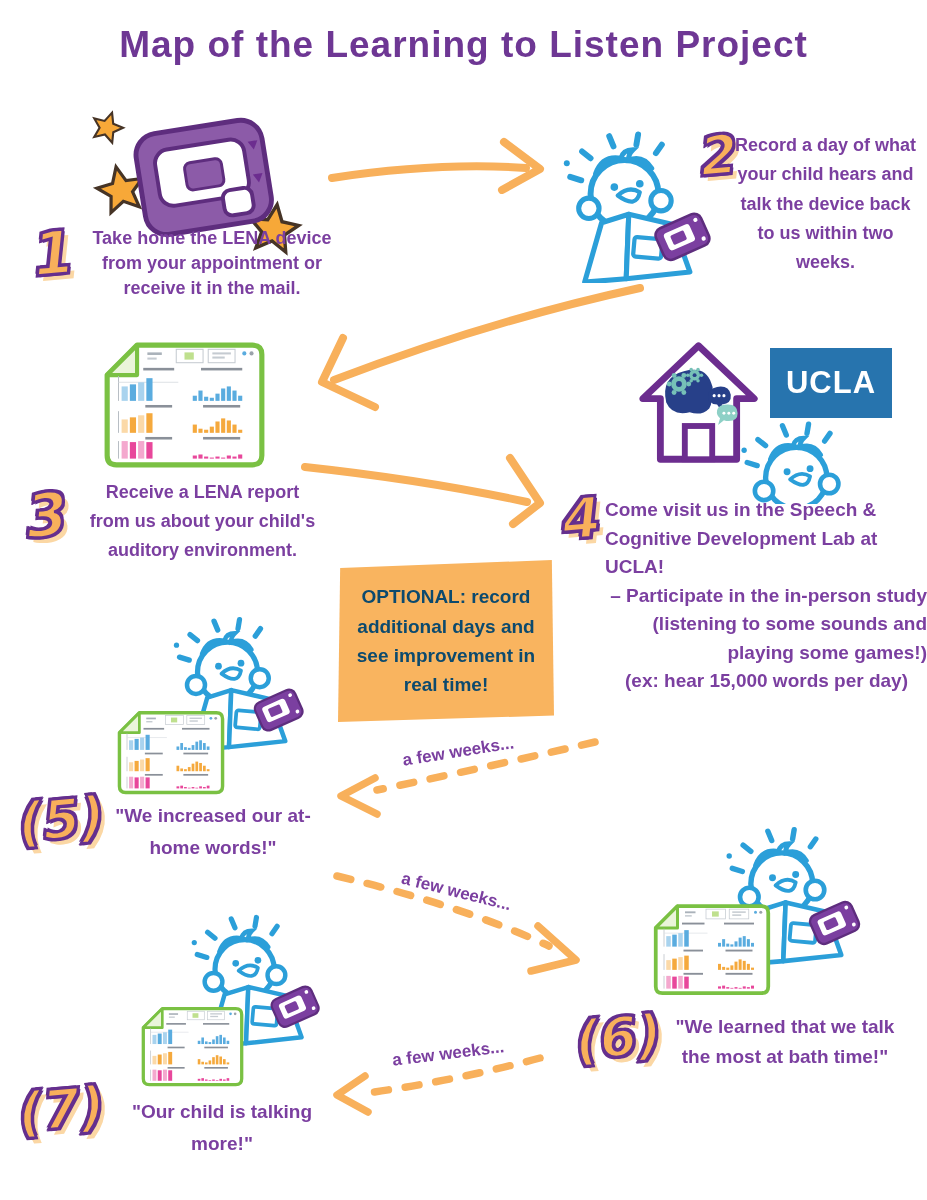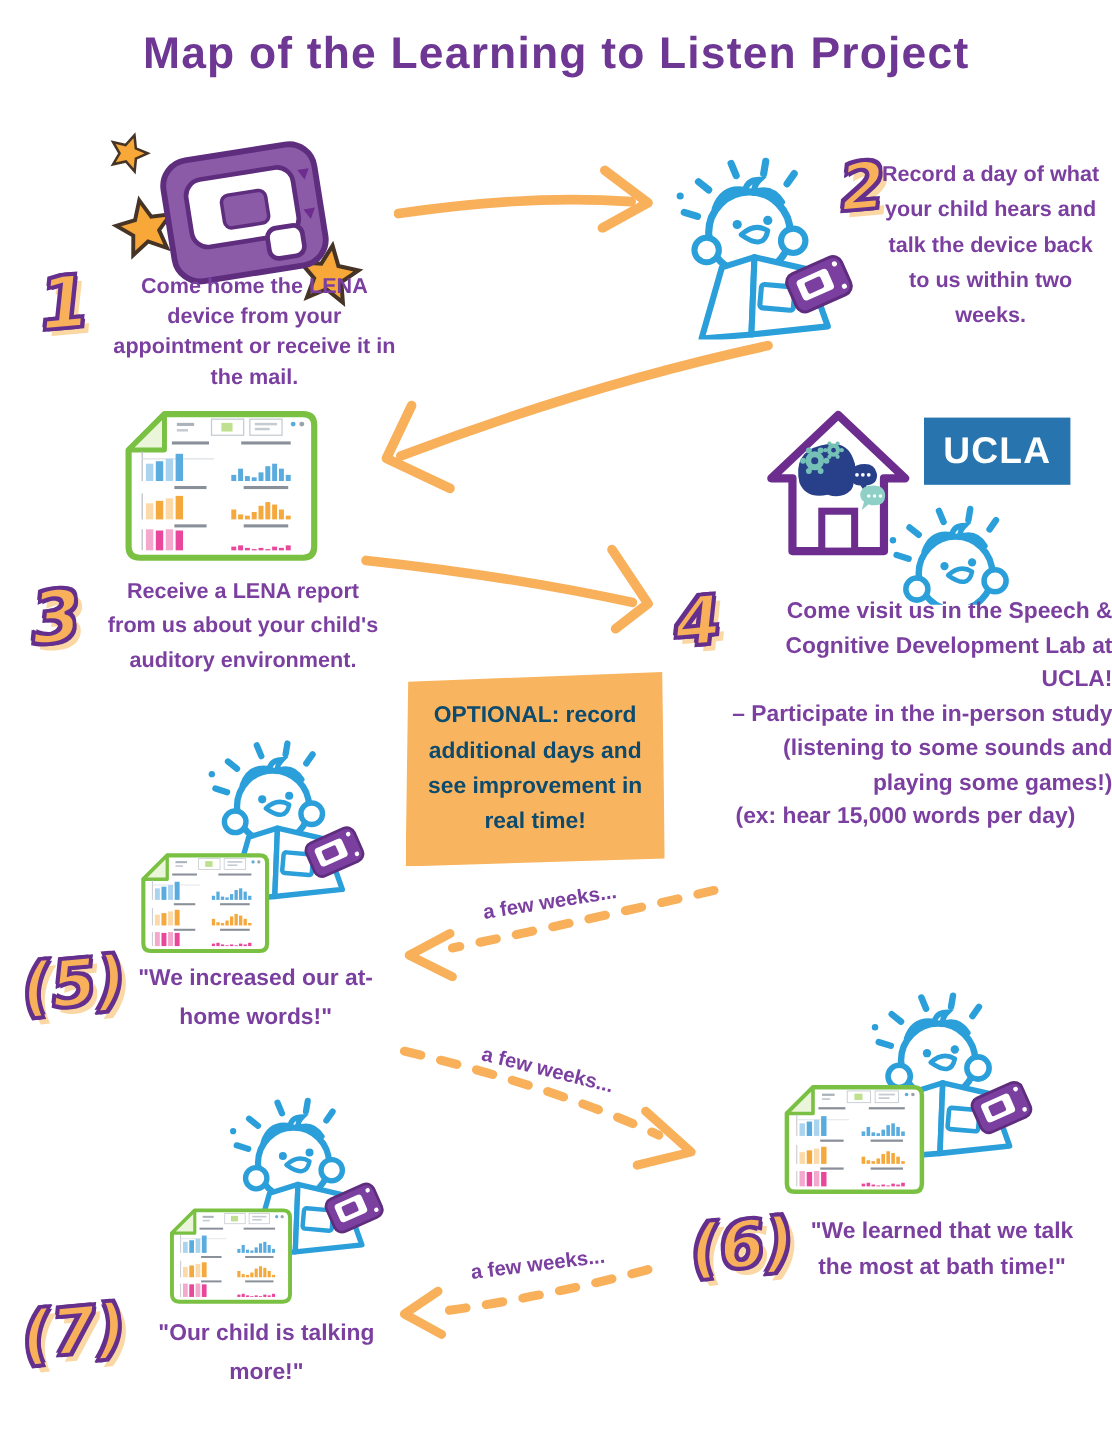--- a/index.html
+++ b/index.html
@@ -13,29 +13,29 @@
             color:#F8B05B;-webkit-text-stroke:2.5px #652F8E;transform:rotate(-5deg);
             text-shadow:-2px -2px 0 #652F8E,2px -2px 0 #652F8E,-2px 2px 0 #652F8E,
             2px 2px 0 #652F8E,5px 6px 0 #FBD7A4;}
   .big-num{font-size:60px;}
   .paren-num{font-size:54px;}
   .quote-text{font-size:19px;line-height:1.7;}
   .optional-box{left:338px;top:560px;width:216px;height:162px;background:#F9B45F;
       clip-path:polygon(1% 5%,99% 0%,100% 96%,0% 100%);display:flex;align-items:center;
       justify-content:center;box-sizing:border-box;padding:8px 12px;text-align:center;
       color:#0c4a6e;font-weight:bold;font-size:19px;line-height:1.55;}
-  .ucla-logo{left:770px;top:348px;width:122px;height:56px;background:#2774AE;color:#fff;
+  .ucla-logo{left:770px;top:348px;width:122px;height:70px;background:#2774AE;color:#fff;
       display:flex;align-items:center;justify-content:center;font-size:31px;font-weight:bold;
       letter-spacing:1px;}
   .weeks-label{color:#7B3FA0;font-weight:bold;font-size:17px;white-space:nowrap;}
   .step4-block{left:605px;top:496px;width:322px;color:#7B3FA0;font-weight:bold;
       font-size:19px;line-height:1.5;}
-  .step4-intro{text-align:right;}
+  .step4-intro{text-align:left;}
   .step4-bullet{text-align:right;}
-  .step4-bullet-indent{text-align:left;padding-left:8px;}
+  .step4-bullet-indent{text-align:left;padding-left:8px;margin-left:12px;}
 </style>
 </head>
 <body>
 
 <div class="canvas">
 
 <svg width="0" height="0" style="position:absolute" aria-hidden="true">
   <defs>
     <path id="star" d="M0,-22 L6.4,-7.6 L21.5,-6.4 L10.2,3.8 L13.4,18.6 L0,10.6 L-13.4,18.6 L-10.2,3.8 L-21.5,-6.4 L-6.4,-7.6 Z"></path>
     <g id="kid-head">
@@ -187,21 +187,21 @@
     </g>
   </defs>
 </svg>
 
 <div class="abs page-title">Map of the Learning to Listen Project</div>
 
 <svg class="abs" style="left:72px;top:100px" width="235" height="186" viewBox="0 0 240 190">
       <use href="#lena-device"></use>
     </svg>
 <div class="abs step-num big-num" style="left:33px;top:218px">1</div>
-<div class="abs step-text" style="left:92px;top:226px;width:240px;line-height:1.4">Come home the LENA device from your appointment or receive it in the mail.</div>
+<div class="abs step-text" style="left:92px;top:226px;width:240px;line-height:1.4">Take home the LENA device from your appointment or receive it in the mail.</div>
 
 <svg class="abs" style="left:328px;top:132px" width="235" height="62" viewBox="0 0 235 62">
   <g stroke="#F8B05B" stroke-width="8" fill="none" stroke-linecap="round" stroke-linejoin="round">
     <path d="M4,46 Q110,30 198,36"></path>
         <path d="M176,10 L212,37 L174,58"></path>
   </g>
 </svg>
 
 <svg class="abs" style="left:548px;top:126px" width="170" height="157" viewBox="0 0 200 185">
       <use href="#kid"></use>

